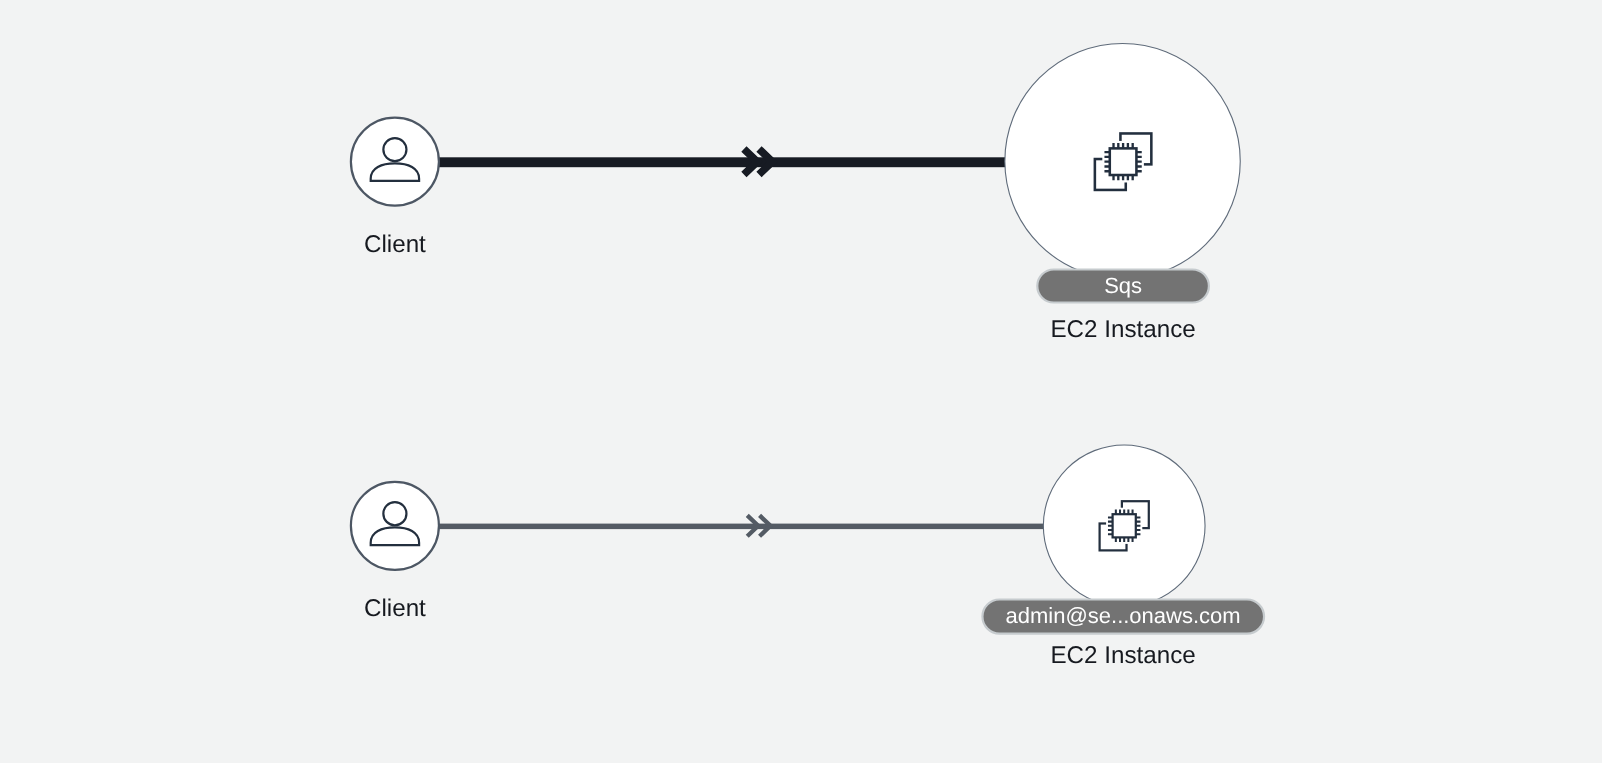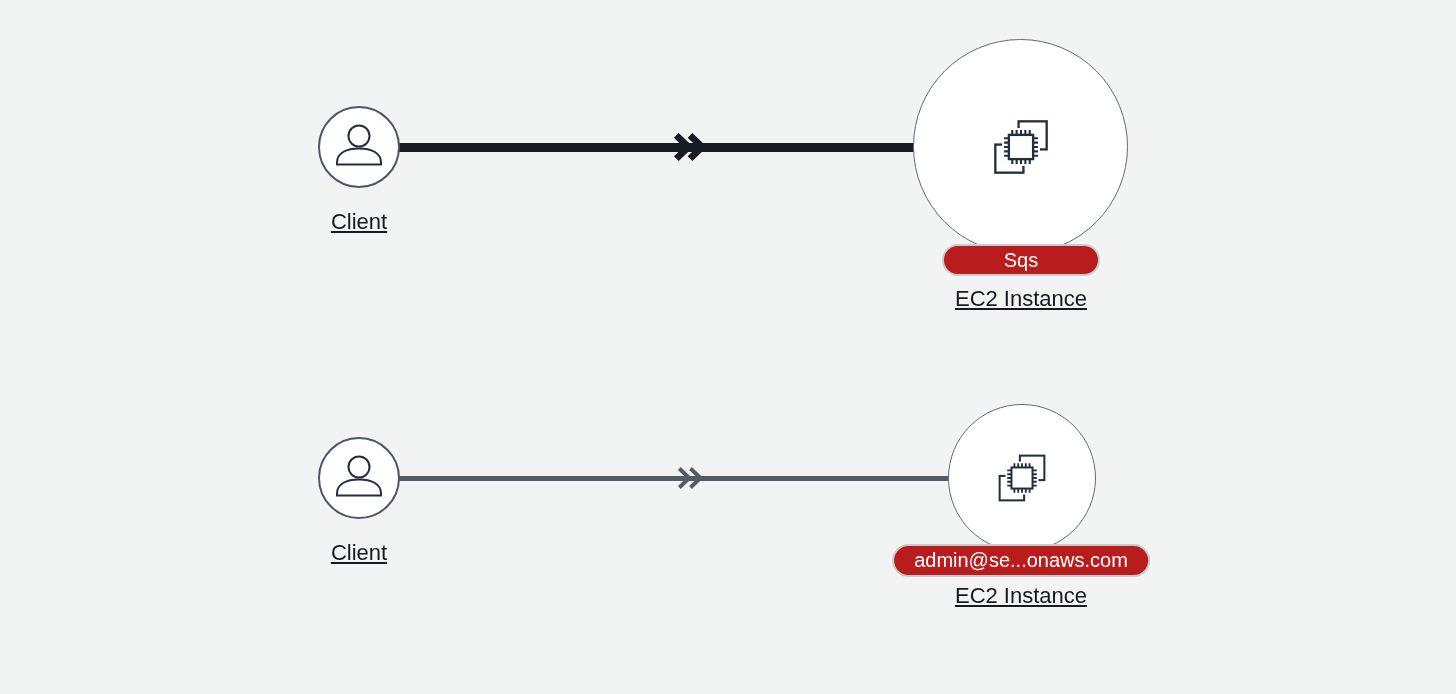--- a/index.html
+++ b/index.html
@@ -42,40 +42,39 @@
   .icon-stroke{fill:none;stroke:#232f3e;stroke-width:2;}
   .ec2-icon .bk{fill:none;stroke:#232f3e;stroke-width:2.4;}
   .ec2-icon .cover{fill:#ffffff;stroke:none;}
   .ec2-icon .chip{fill:#ffffff;stroke:#232f3e;stroke-width:2.4;}
   .ec2-icon .pins{fill:none;stroke:#232f3e;stroke-width:2.2;}
   
   .badge{
     position:absolute;z-index:4;
     transform:translateX(-50%);
     box-sizing:border-box;
-    background:#b91c1c;
+    background:#737373;
     border:2px solid #c6cbce;
     border-radius:17px;
     color:#ffffff;
     font-size:20px;
     display:inline-flex;align-items:center;justify-content:center;
     padding:0 20px;
     white-space:nowrap;
   }
   .badge-1{left:1021px;top:244px;height:32px;min-width:158px;}
   .badge-2{left:1021px;top:544px;height:33px;}
   
   .node-label{
     position:absolute;z-index:3;
     transform:translateX(-50%);
     color:#16191f;
     font-size:22px;
     line-height:26px;
     white-space:nowrap;
-    text-decoration:underline;
   }
   .client-label-1{left:359px;top:209px;}
   .ec2-label-1{left:1021px;top:286px;}
   .client-label-2{left:359px;top:540px;}
   .ec2-label-2{left:1021px;top:583px;}
 </style>
 </head>
 <body>
 
 <div class="canvas">

